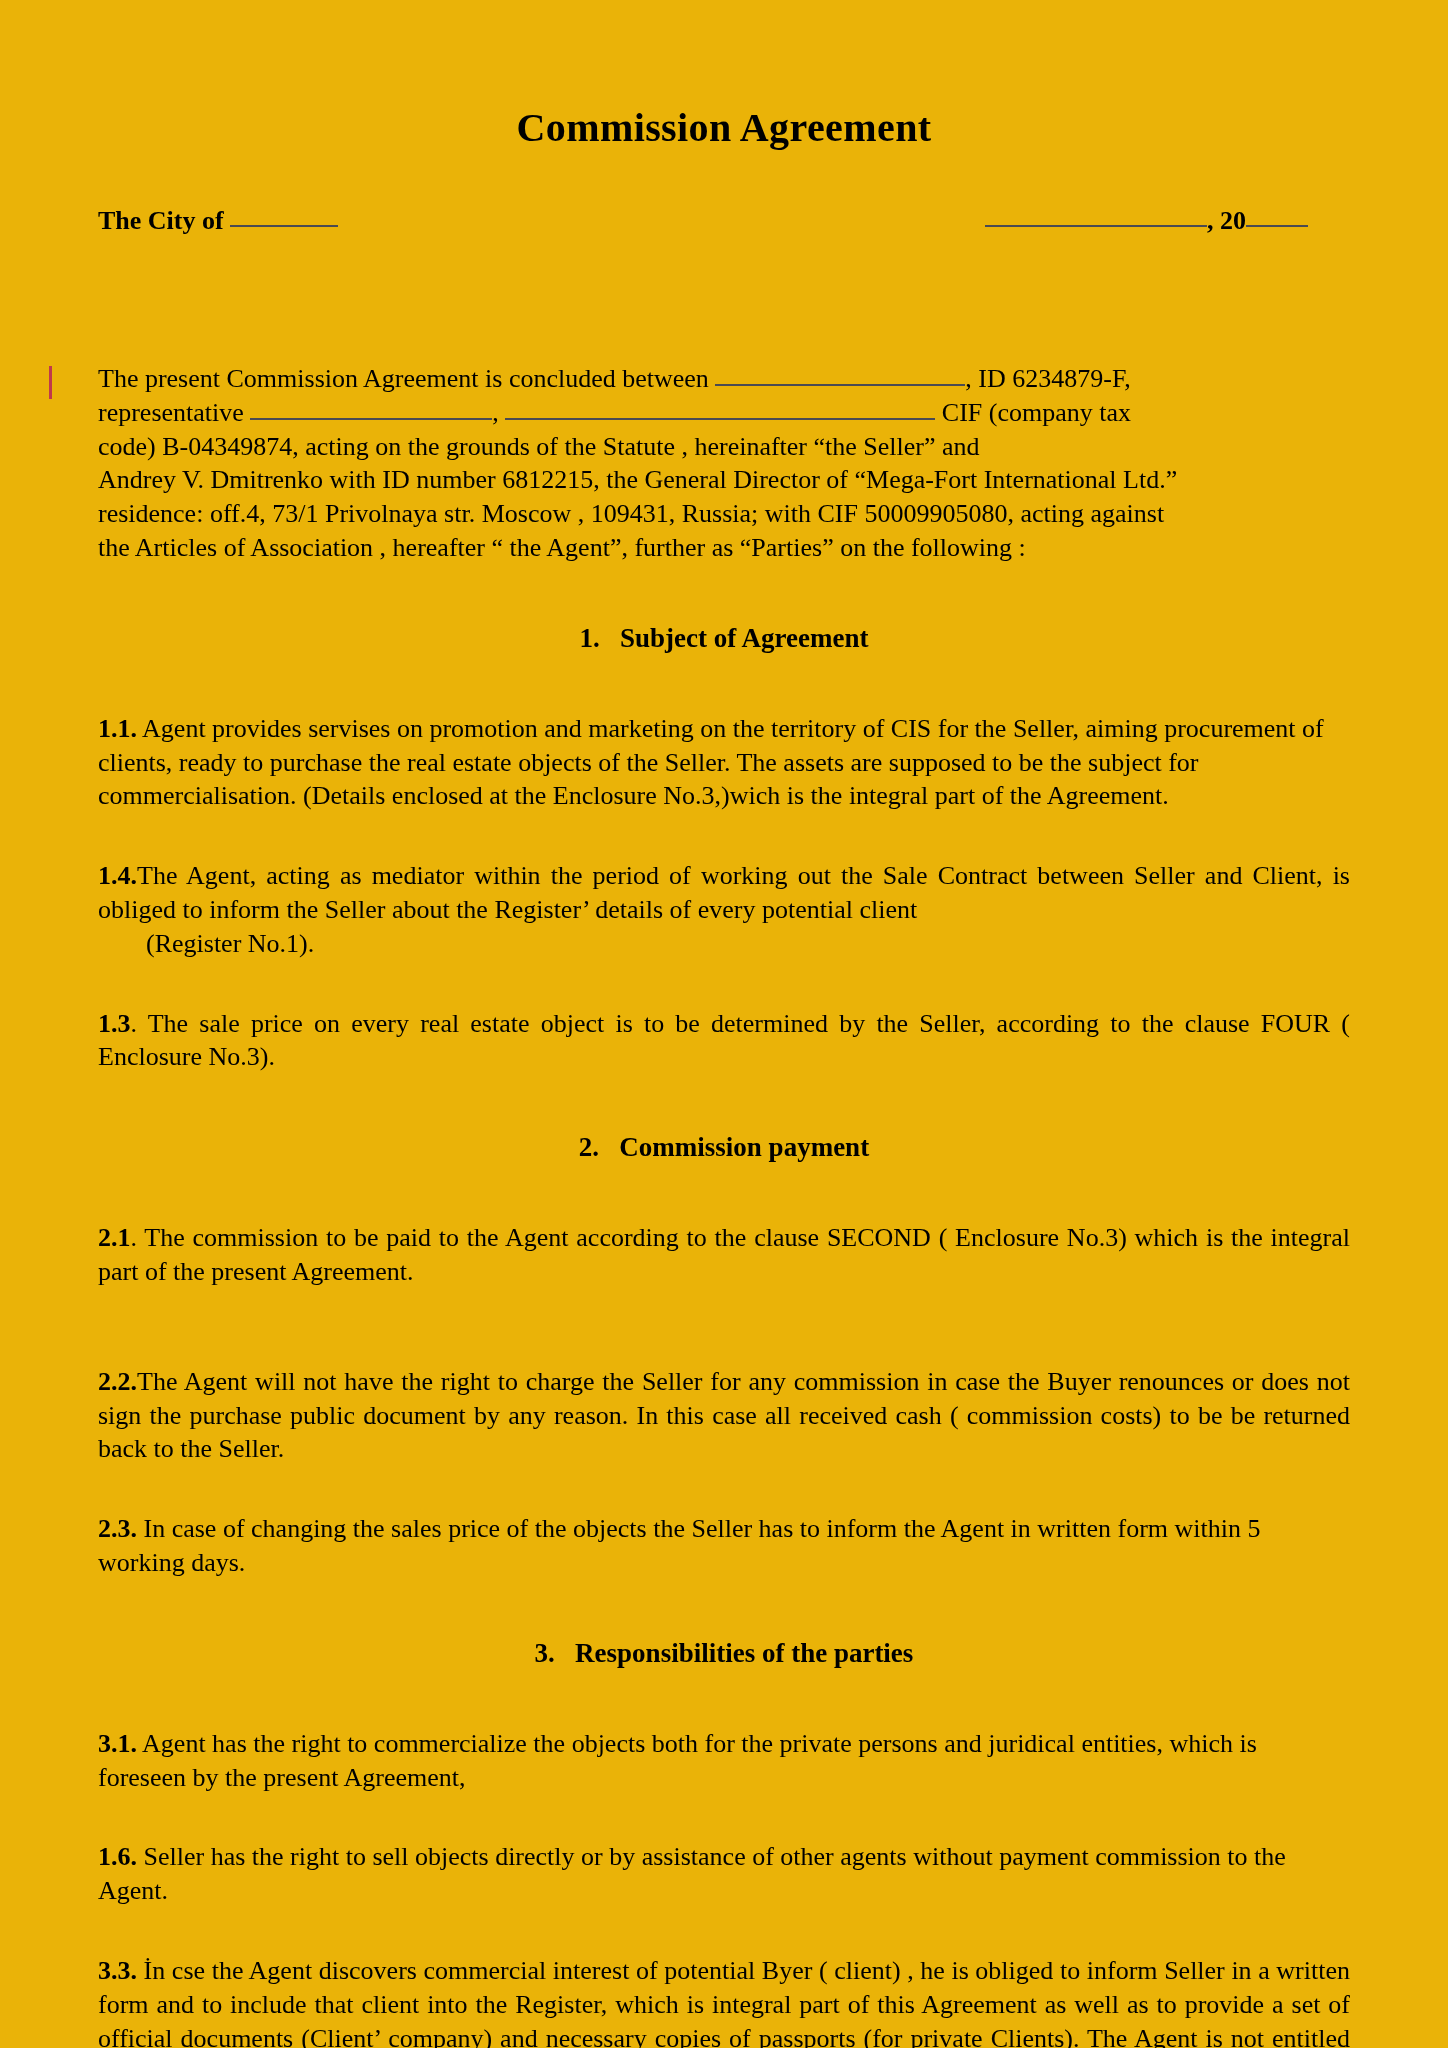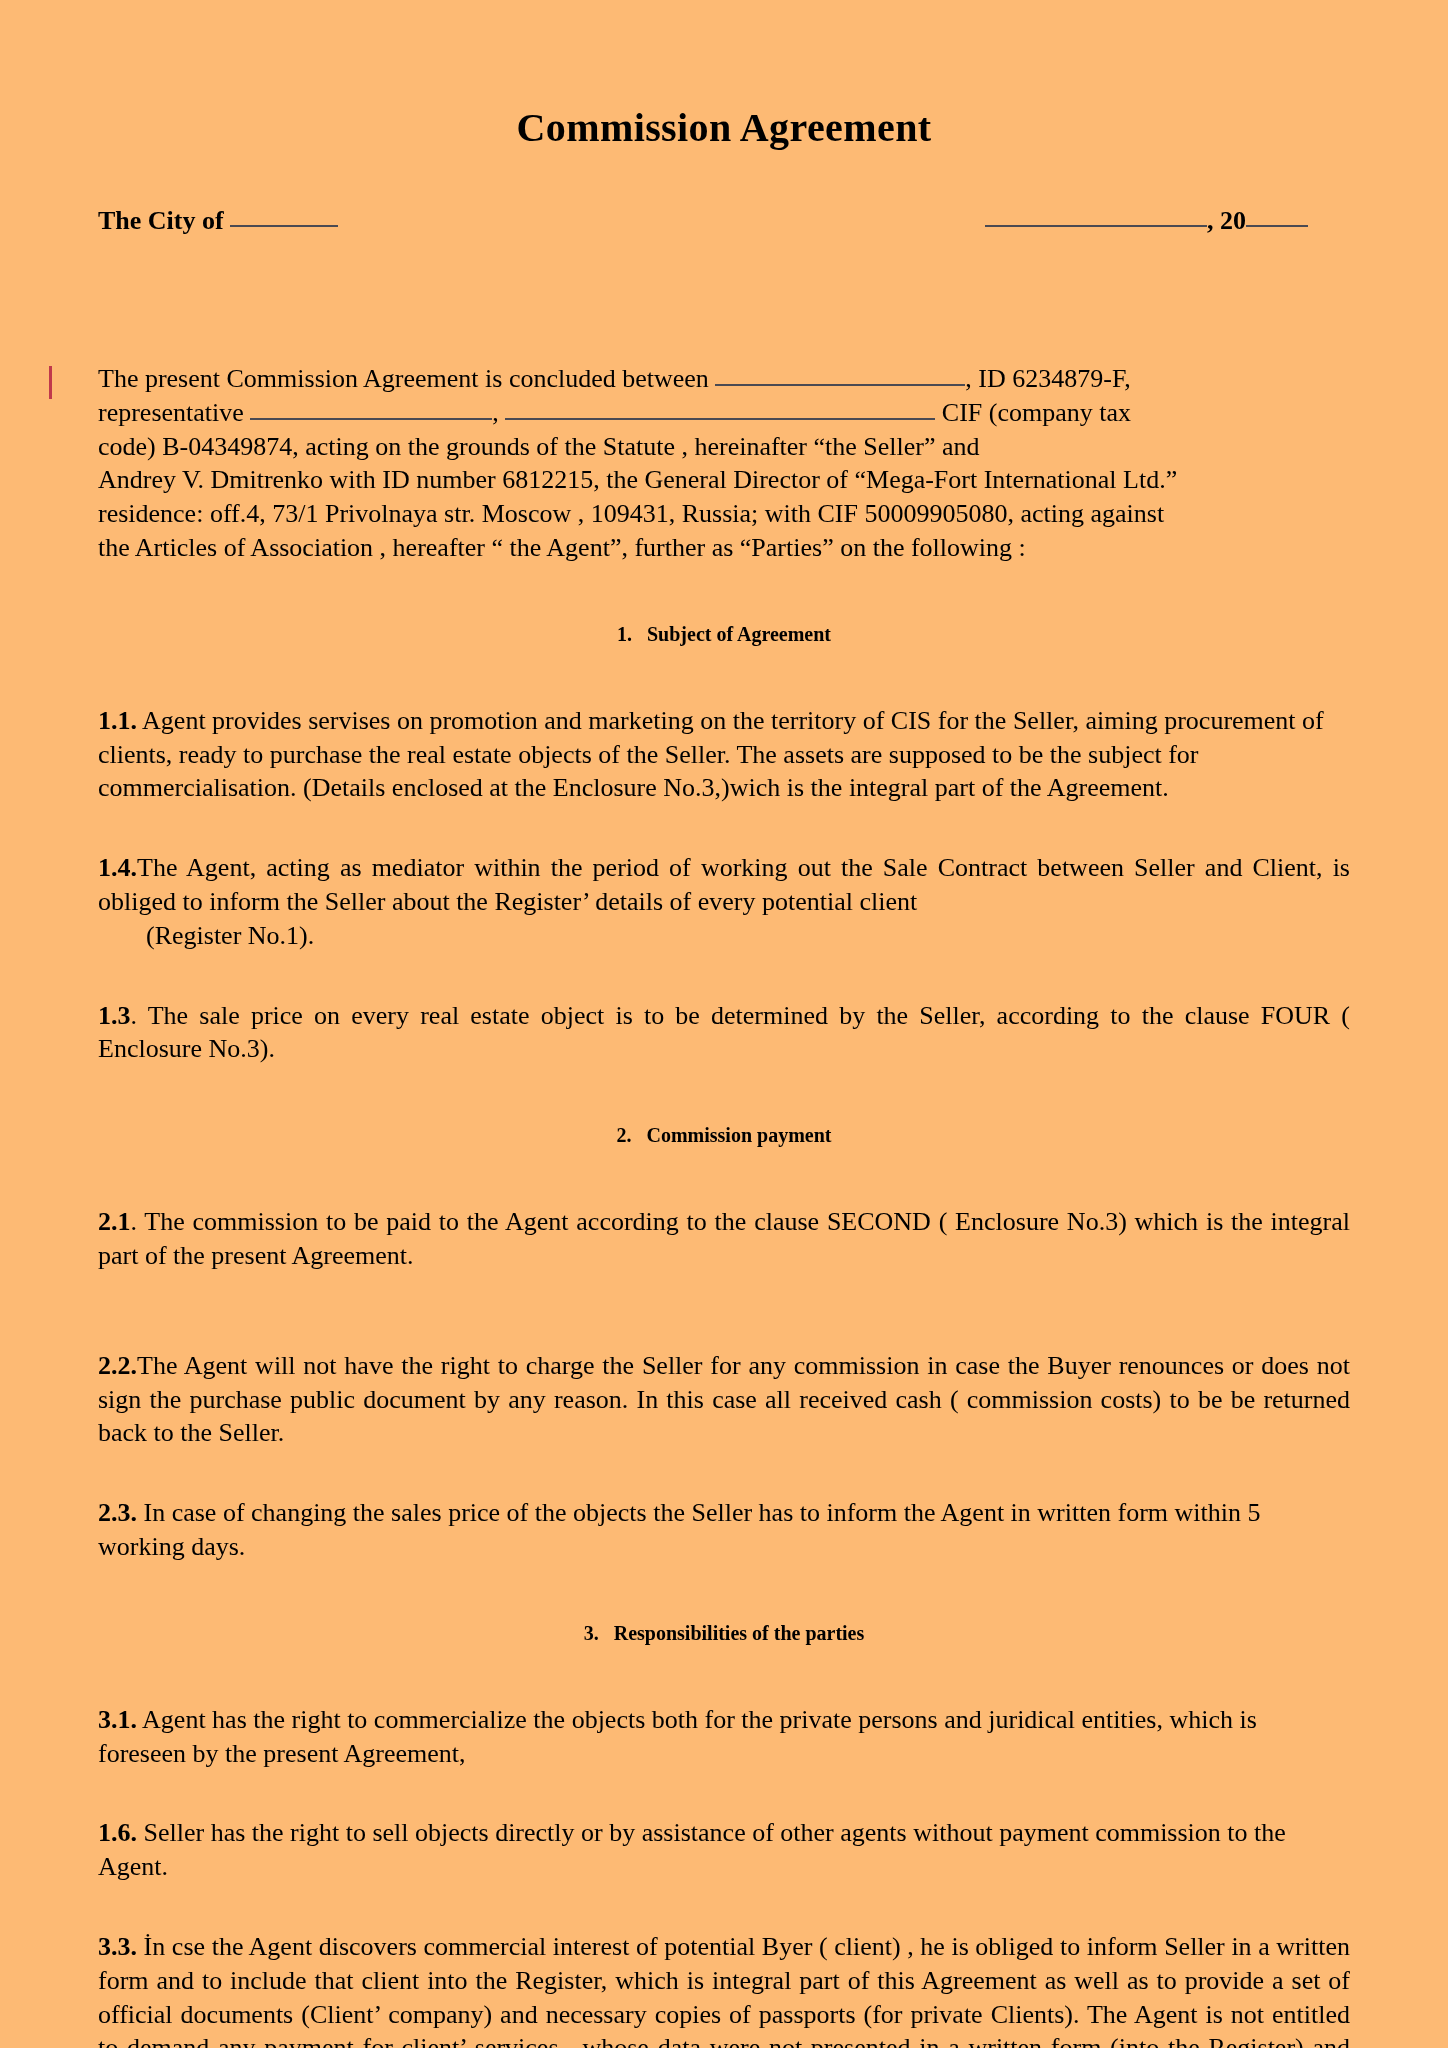--- a/index.html
+++ b/index.html
@@ -10,21 +10,21 @@
   }
   body {
     font-family: "Liberation Serif", "DejaVu Serif", serif;
     color: #000000;
   }
   .page {
     position: relative;
     width: 1448px;
     height: 2048px;
     margin: 0 auto;
-    background: #fdba74;
+    background: #eab308;
     box-sizing: border-box;
     overflow: hidden;
   }
   .content {
     position: absolute;
     left: 98px;
     top: 0;
     width: 1252px;
   }
 
@@ -76,21 +76,21 @@
     border-bottom: 2px solid #4a4a52;
     vertical-align: 1px;
   }
   .r-between { width: 250px; }
   .r-rep1    { width: 242px; }
   .r-rep2    { width: 430px; }
 
   
   .sec-heading {
     text-align: center;
-    font-size: 20px;
+    font-size: 27px;
     font-weight: bold;
     margin: 0;
     white-space: pre;
   }
   .sp-3  { height: 46px; }
   .sp-4  { height: 58px; }
   .sp-5  { height: 76px; }
 
   .indent-sub {
     display: block;

